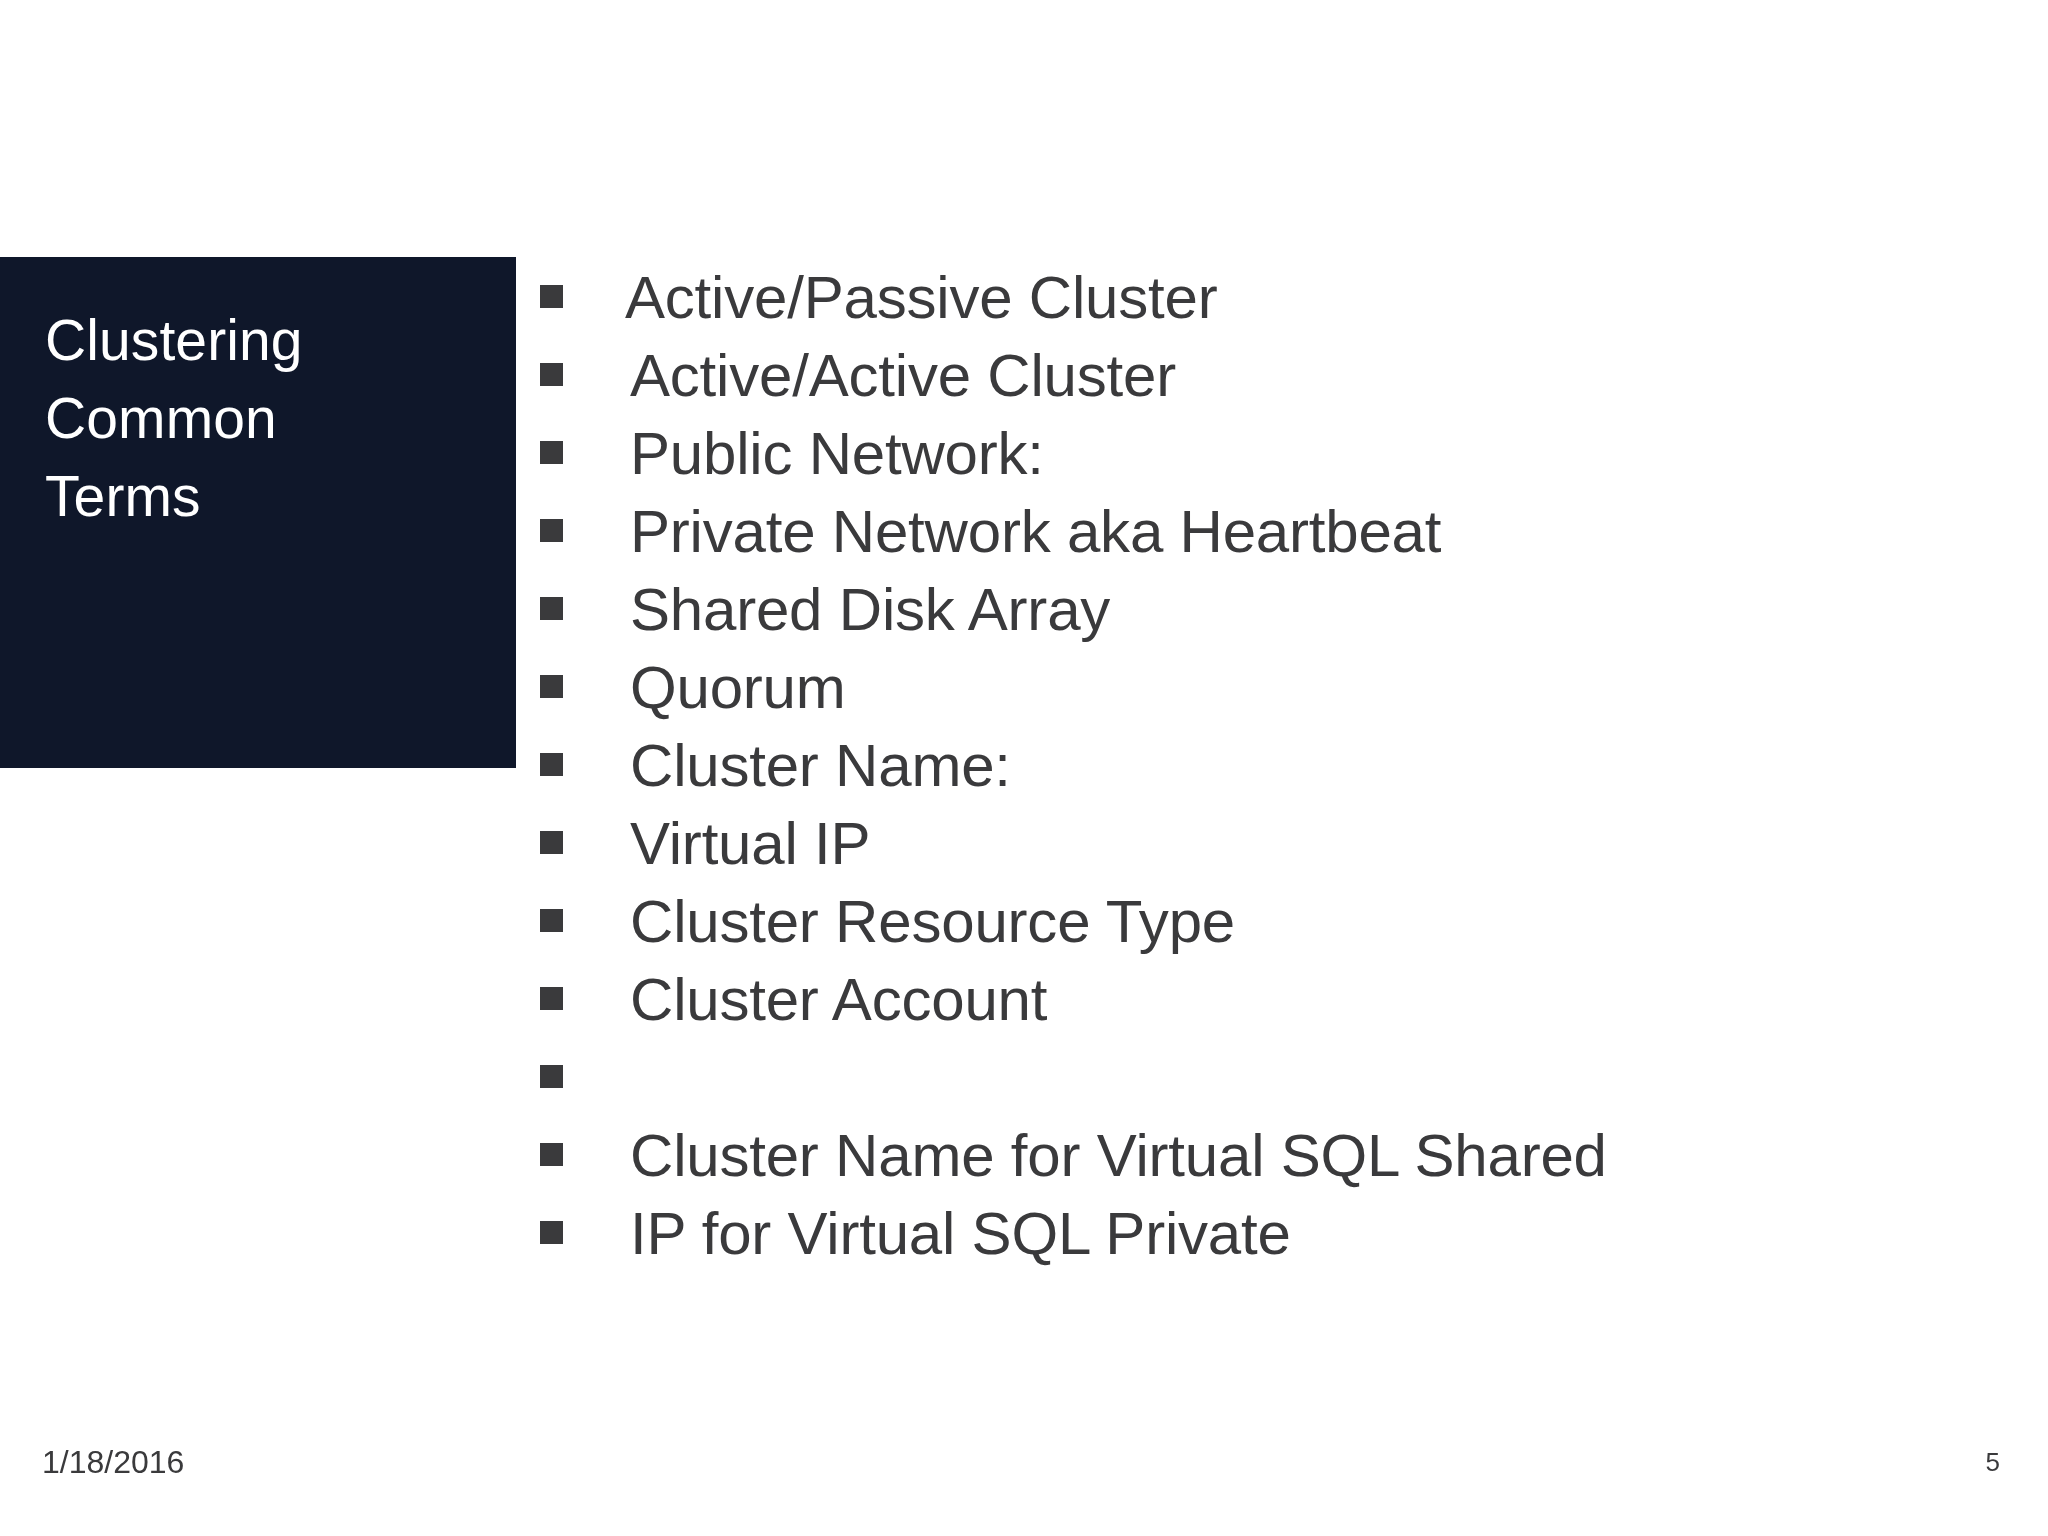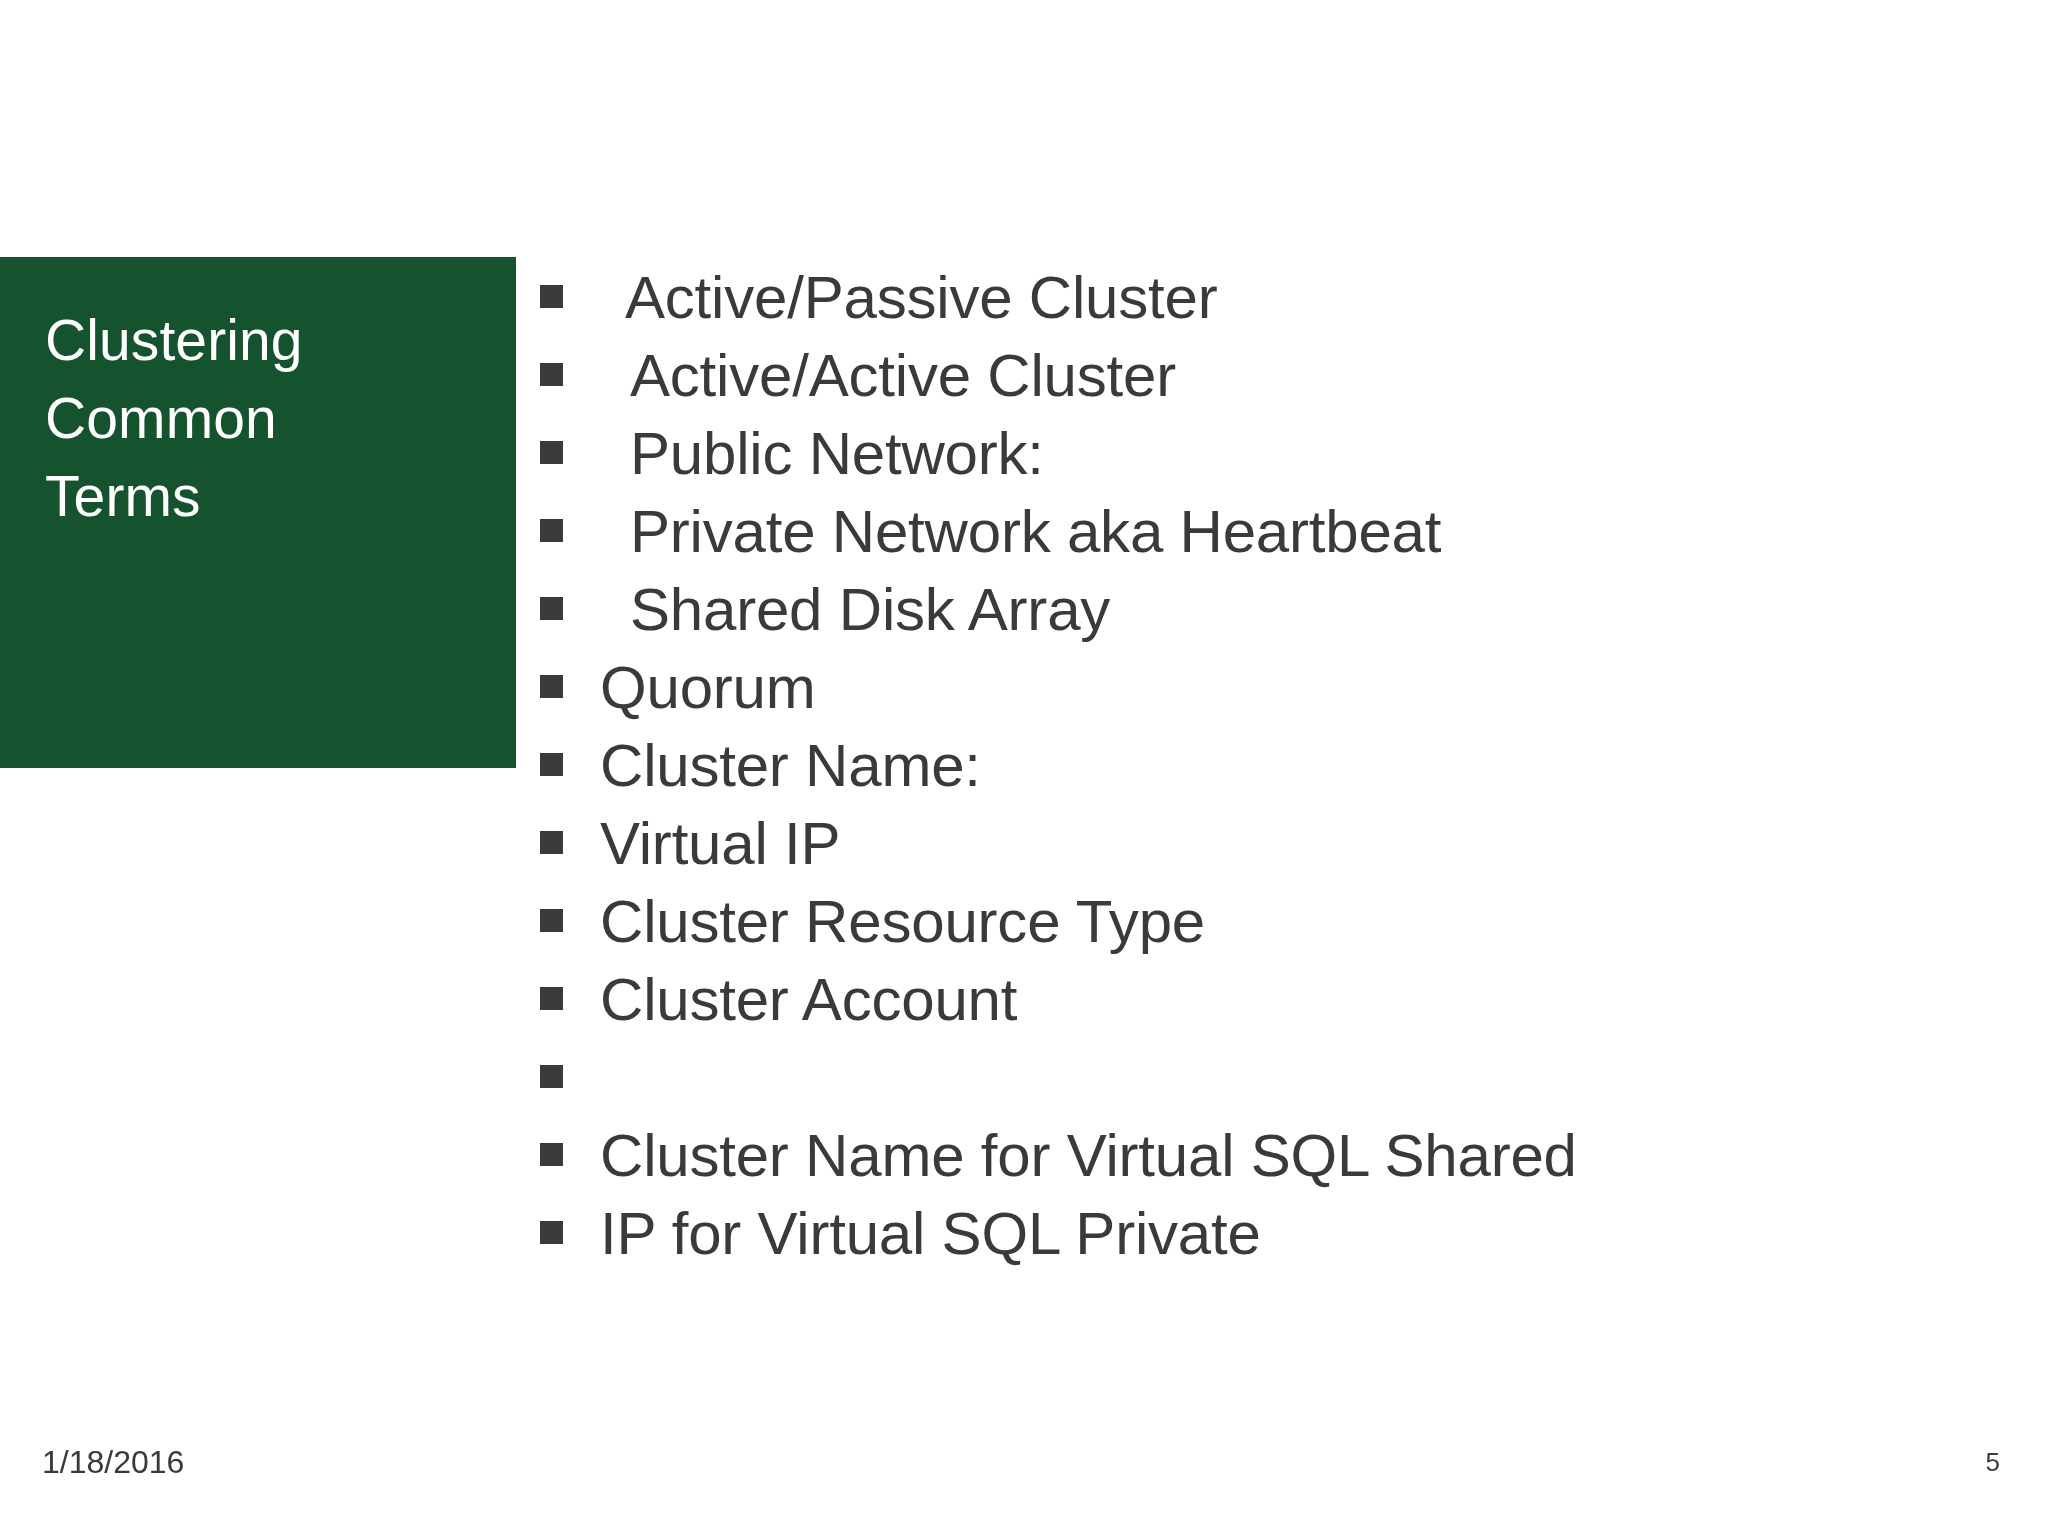--- a/index.html
+++ b/index.html
@@ -25,21 +25,21 @@
     background: #ffffff;
   }
 
   
   #title-block {
     position: absolute;
     left: 0px;
     top: 257px;
     width: 516px;
     height: 511px;
-    background: #14532d;
+    background: #0f172a;
     box-sizing: border-box;
     padding: 44px 20px 0 45px;
   }
   #title-text {
     color: #FFFFFF;
     font-size: 57px;
     line-height: 78px;
     font-weight: 400;
     letter-spacing: 0.1px;
     white-space: pre-line;
@@ -69,21 +69,21 @@
   }
   .bullet-text {
     display: block;
     color: #3A3A3C;
     font-size: 60px;
     line-height: 72px;
     font-weight: 400;
     letter-spacing: -0.2px;
     white-space: nowrap;
   }
-  .indent-0 .bullet-text { margin-left: 64px; }
+  .indent-0 .bullet-text { margin-left: 94px; }
   .indent-1 .bullet-text { margin-left: 94px; }
   .indent-2 .bullet-text { margin-left: 89px; }
 
   
   #footer-date {
     position: absolute;
     left: 42px;
     top: 1445px;
     font-size: 32px;
     color: #3A3A3C;

